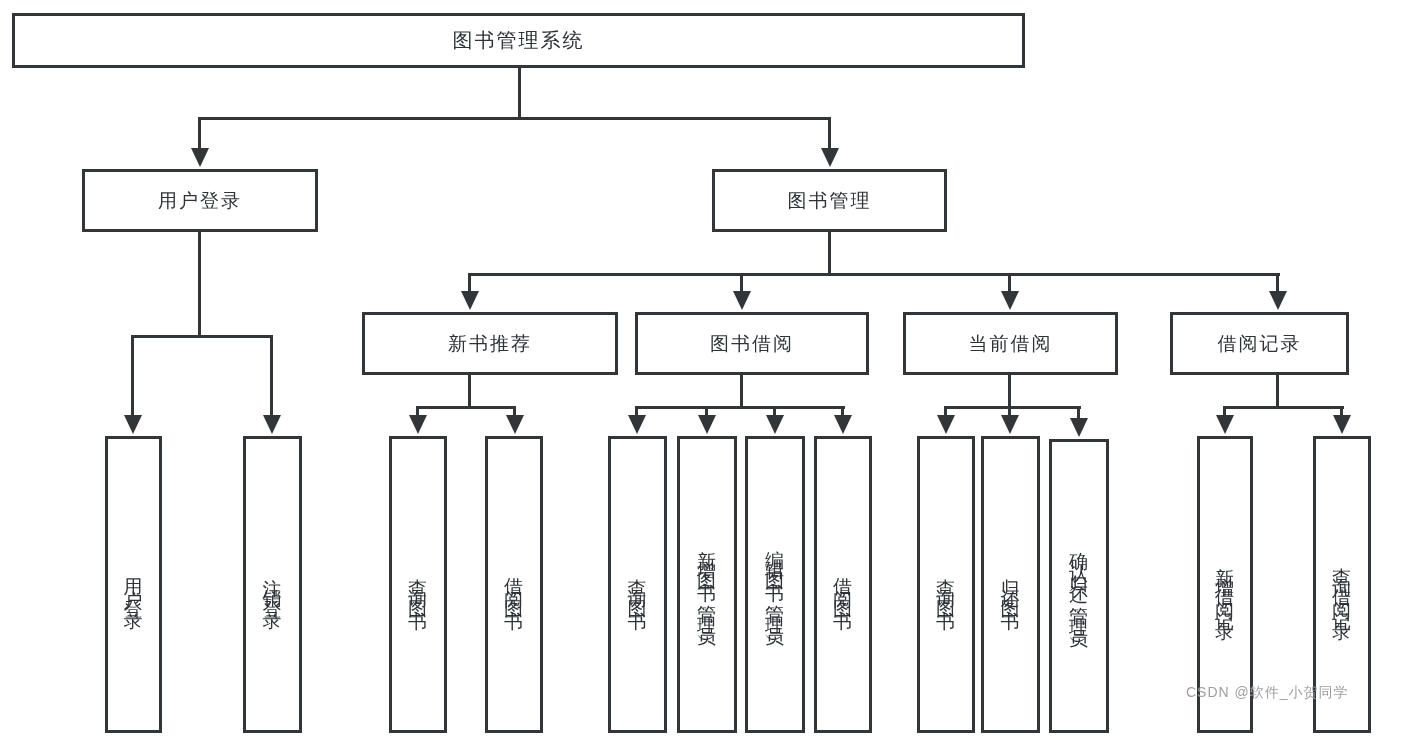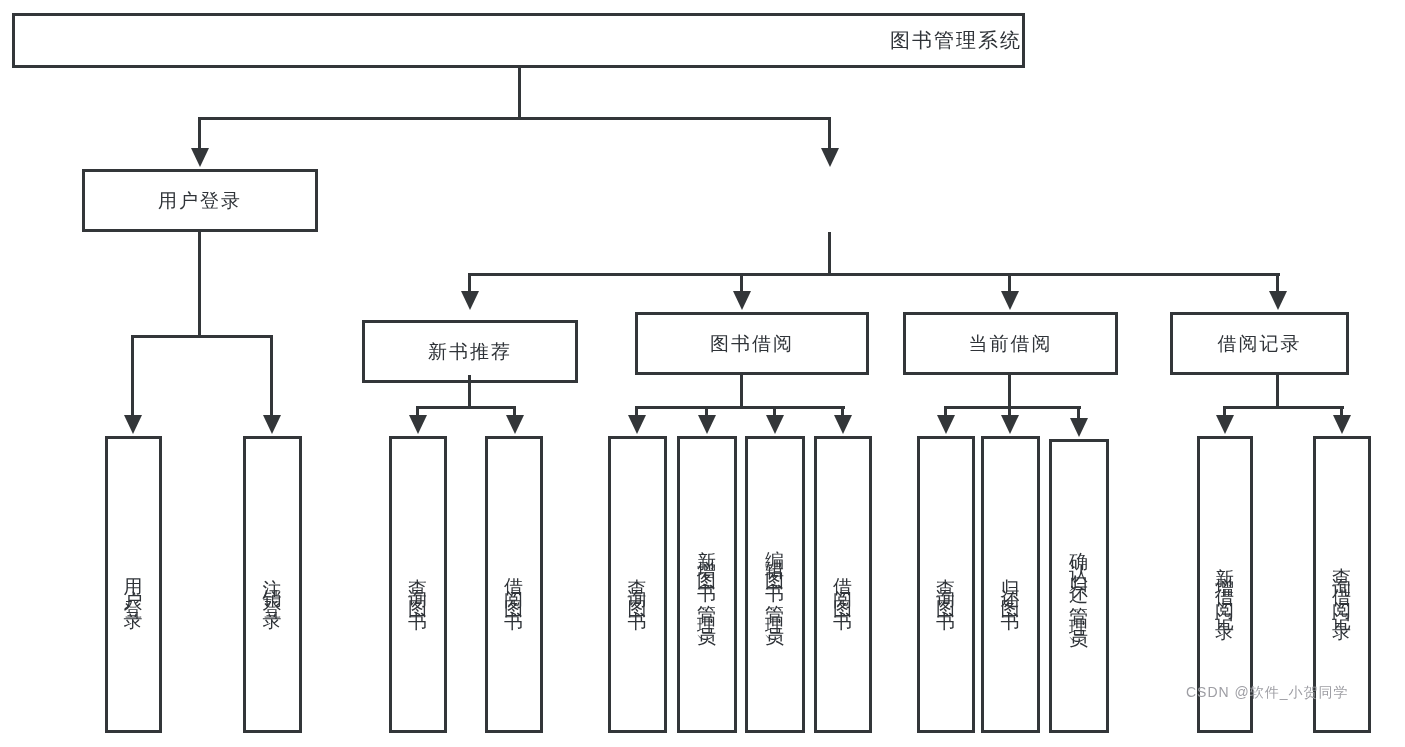--- a/index.html
+++ b/index.html
@@ -58,46 +58,49 @@
     position:absolute;left:1186px;top:684px;z-index:6;
     font-size:14px;letter-spacing:1px;color:var(--wm);
     white-space:nowrap;
   }
 </style>
 </head>
 <body>
 
 <div id="canvas">
 
-  <div class="hbox" style="left:12px;top:13px;width:1013px;height:55px;font-size:20px;justify-content:flex-end;">
+  <div class="hbox" style="left:12px;top:13px;width:1013px;height:55px;font-size:20px;">
     <span>图书管理系统</span>
   </div>
 
   <div class="vline" style="left:518px;top:68px;height:52px"></div>
   <div class="hline" style="left:198px;top:117px;width:633px"></div>
   <div class="arrow" style="left:198px;top:117px;height:31px"></div>
   <div class="arrow" style="left:828px;top:117px;height:31px"></div>
 
   <div class="hbox" style="left:82px;top:169px;width:236px;height:63px">
     <span>用户登录</span>
+  </div>
+  <div class="hbox" style="left:712px;top:169px;width:235px;height:63px">
+    <span>图书管理</span>
   </div>
 
   <div class="vline" style="left:198px;top:232px;height:106px"></div>
   <div class="hline" style="left:131px;top:335px;width:142px"></div>
   <div class="arrow" style="left:131px;top:335px;height:80px"></div>
   <div class="arrow" style="left:270px;top:335px;height:80px"></div>
 
   <div class="vline" style="left:828px;top:232px;height:44px"></div>
   <div class="hline" style="left:468px;top:273px;width:812px"></div>
   <div class="arrow" style="left:468px;top:273px;height:18px"></div>
   <div class="arrow" style="left:740px;top:273px;height:18px"></div>
   <div class="arrow" style="left:1008px;top:273px;height:18px"></div>
   <div class="arrow" style="left:1276px;top:273px;height:18px"></div>
 
-  <div class="hbox" style="left:362px;top:320px;width:216px;height:63px">
+  <div class="hbox" style="left:362px;top:312px;width:256px;height:63px">
     <span>新书推荐</span>
   </div>
   <div class="hbox" style="left:635px;top:312px;width:234px;height:63px">
     <span>图书借阅</span>
   </div>
   <div class="hbox" style="left:903px;top:312px;width:215px;height:63px">
     <span>当前借阅</span>
   </div>
   <div class="hbox" style="left:1170px;top:312px;width:179px;height:63px">
     <span>借阅记录</span>

